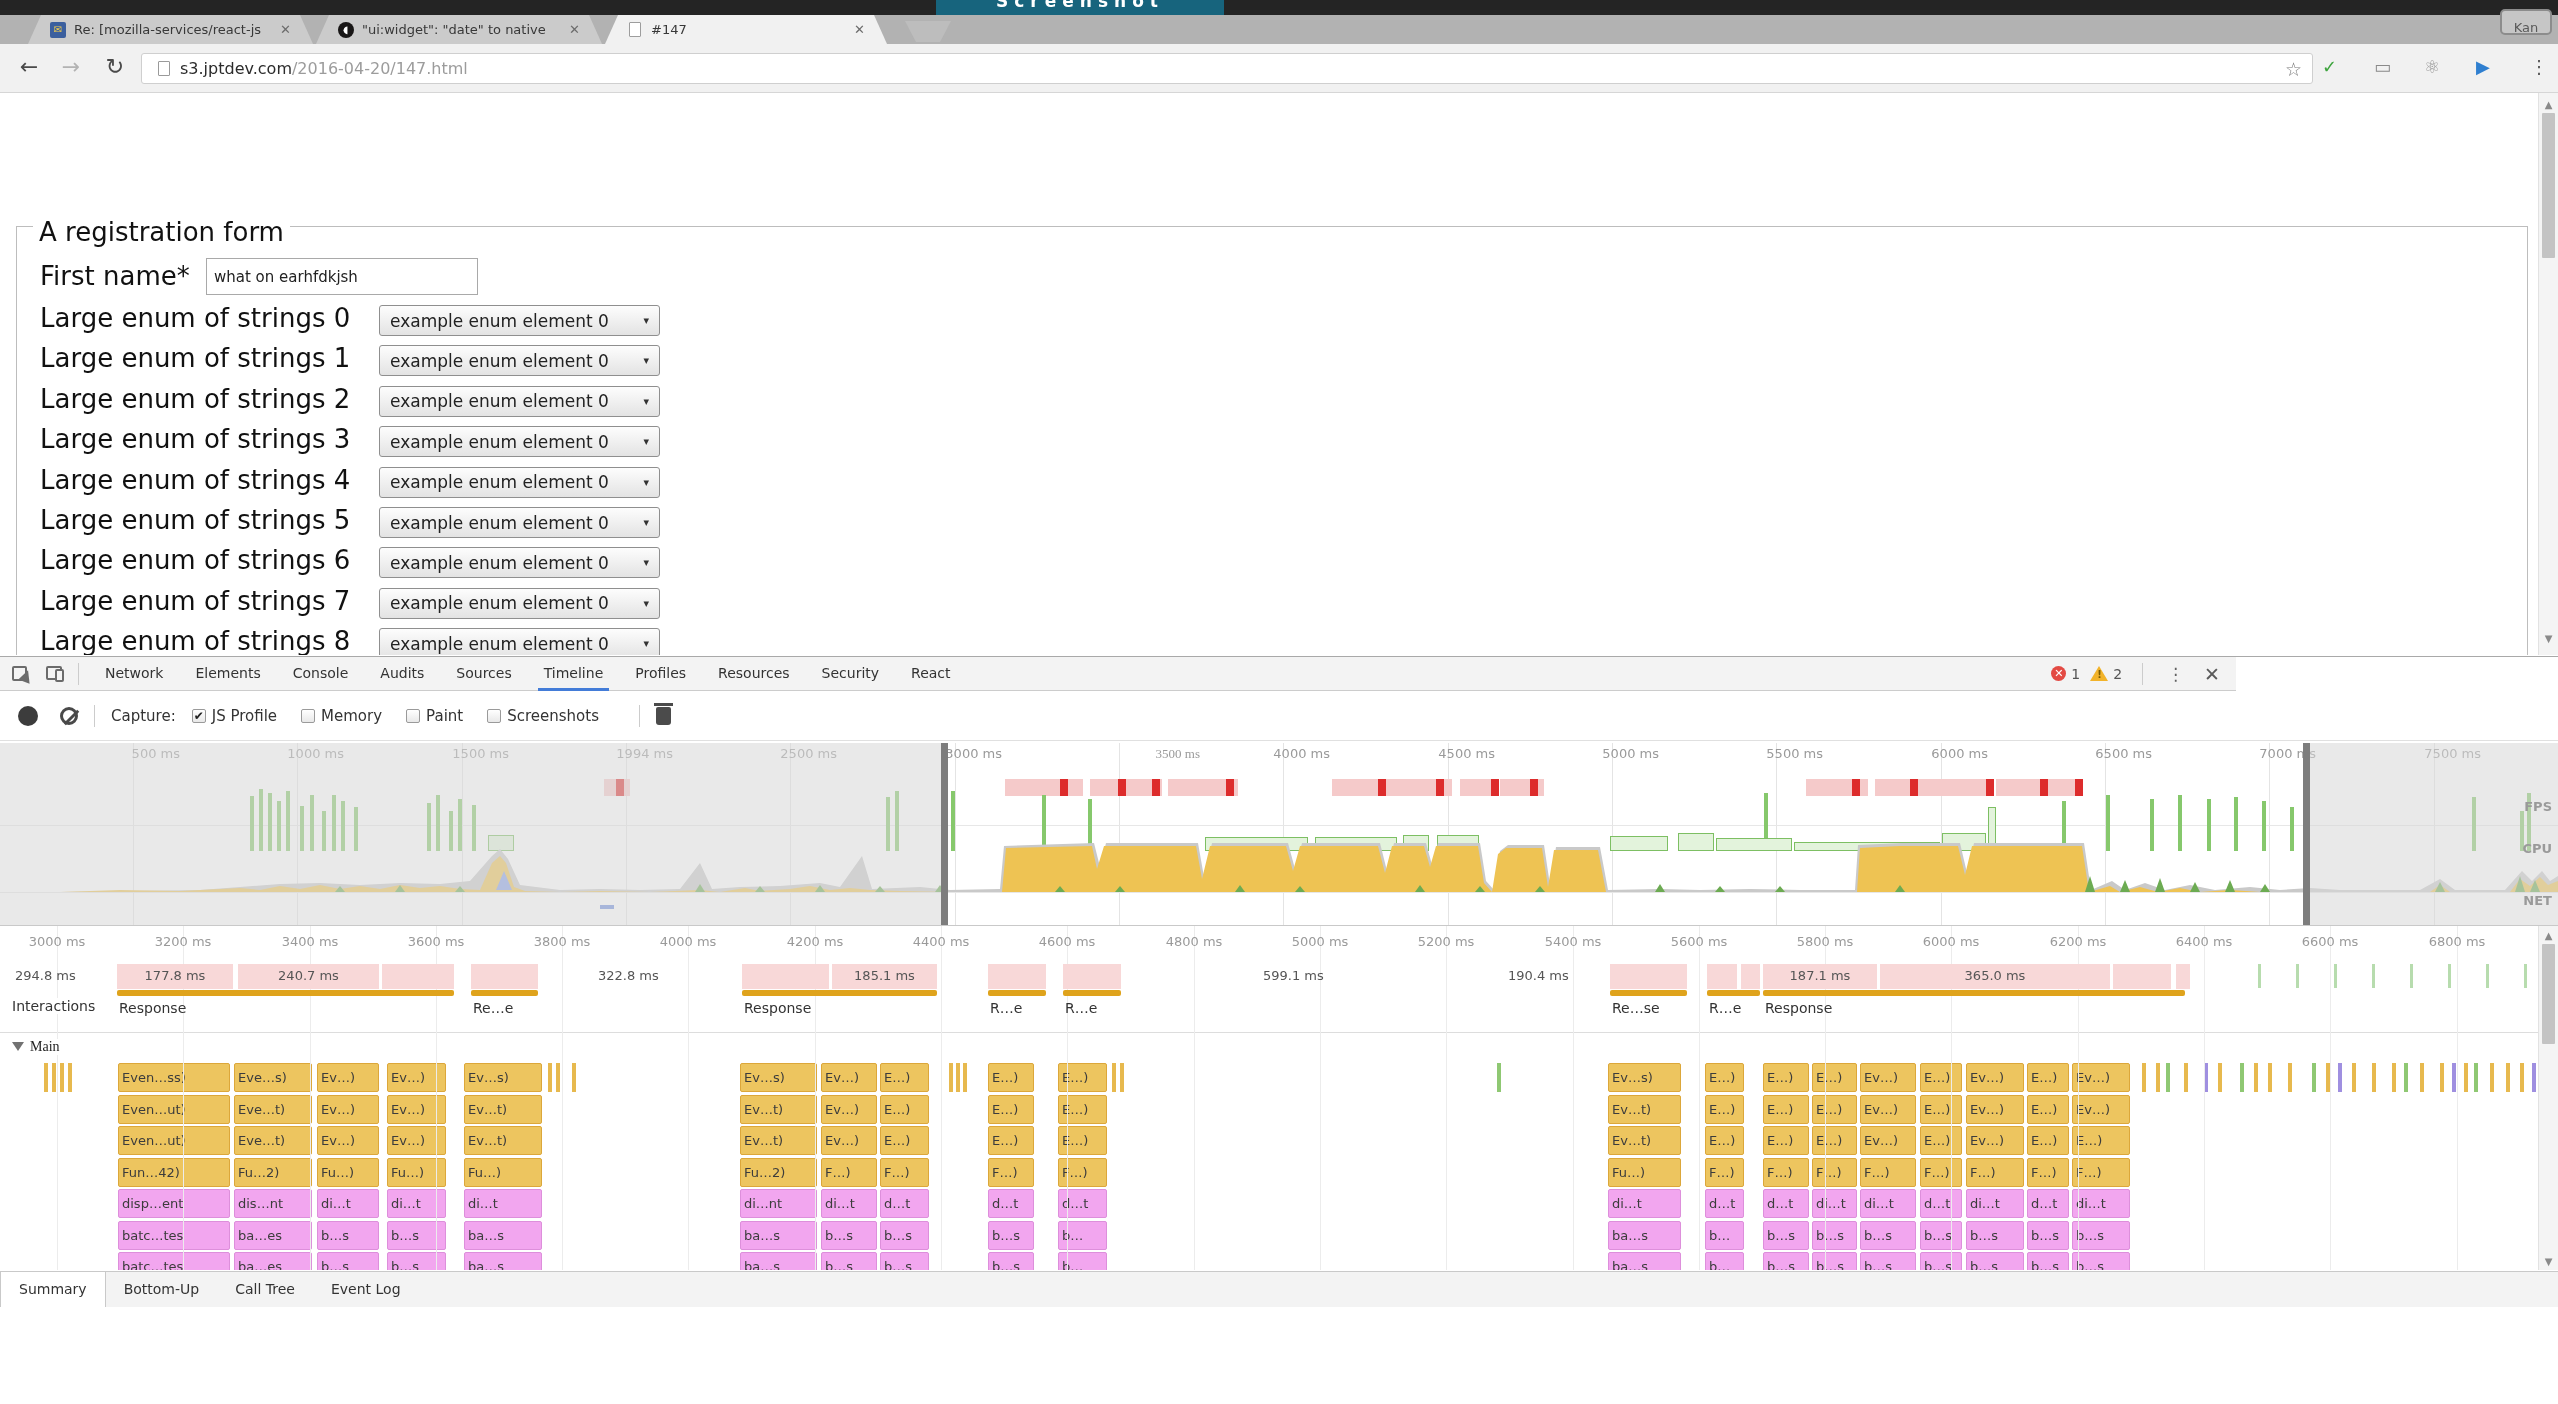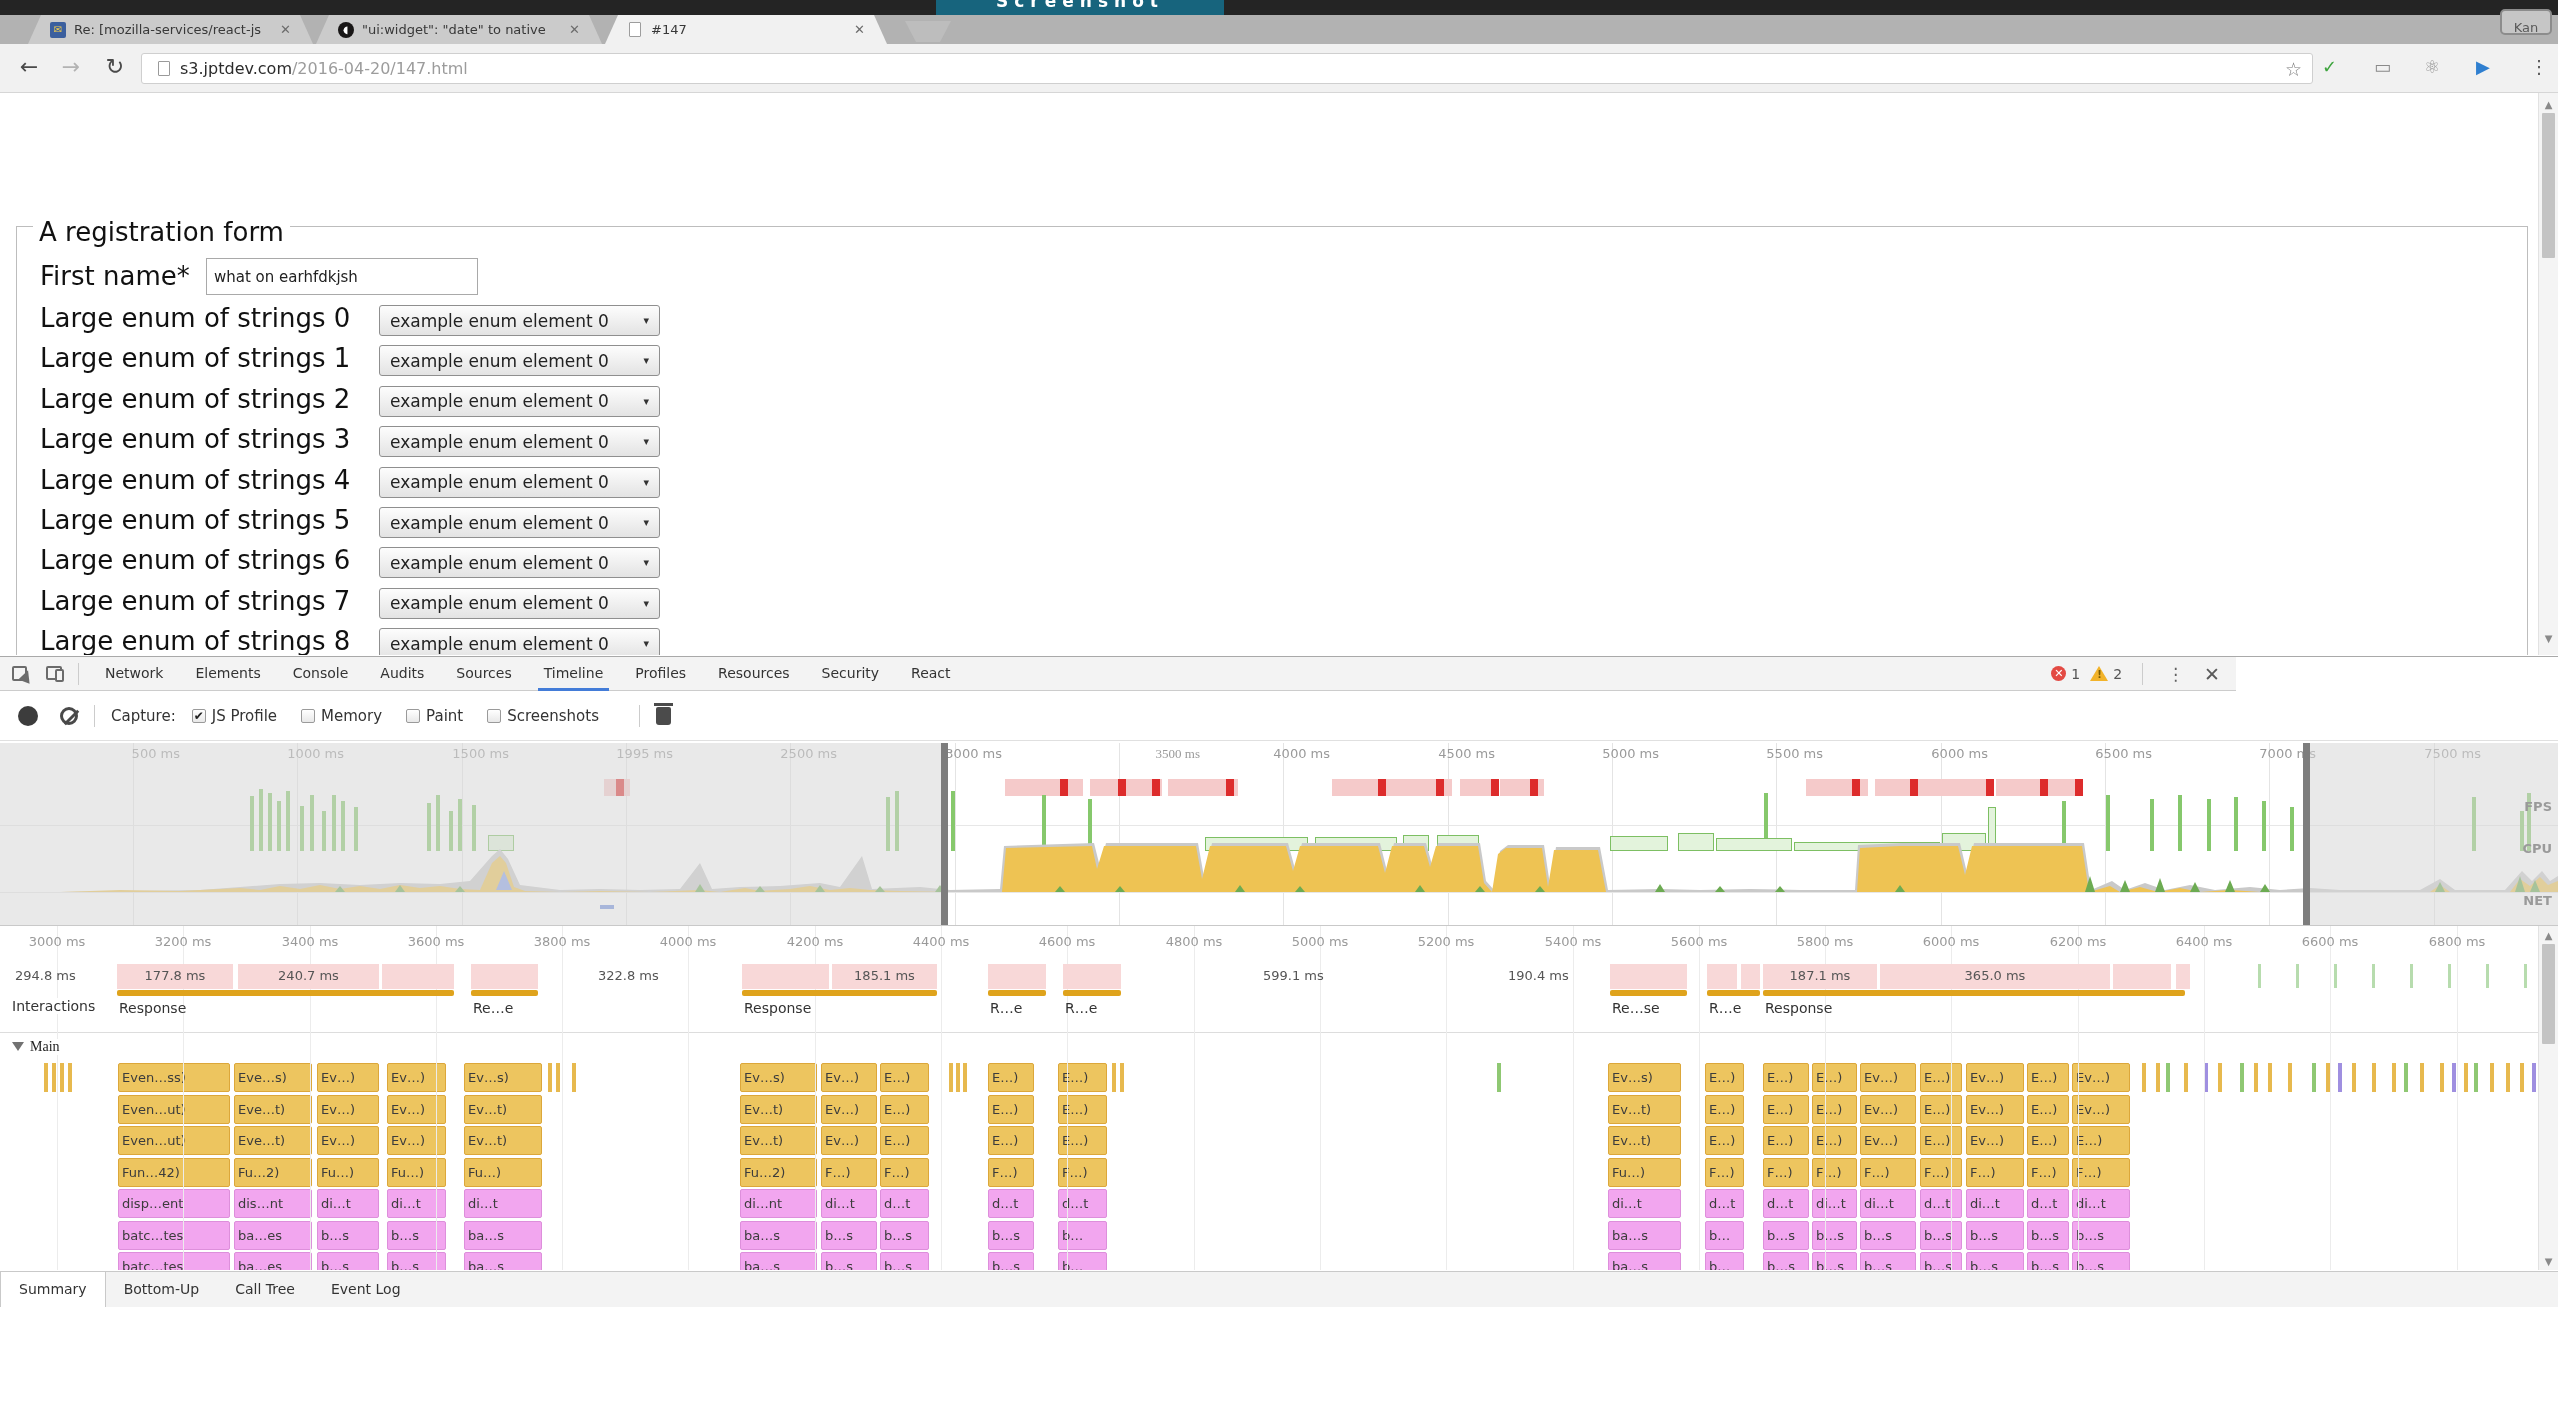--- a/index.html
+++ b/index.html
@@ -320,21 +320,21 @@
     </div>
 
     <div id="overview" class="abs">
         <div class="ov-tick" style="left: 133px;"></div>
         <div class="ov-lbl" style="left: 185px;">500 ms</div>
         <div class="ov-tick" style="left: 297px;"></div>
         <div class="ov-lbl" style="left: 349px;">1000 ms</div>
         <div class="ov-tick" style="left: 462px;"></div>
         <div class="ov-lbl" style="left: 514px;">1500 ms</div>
         <div class="ov-tick" style="left: 626px;"></div>
-        <div class="ov-lbl" style="left: 678px;">1995 ms</div>
+        <div class="ov-lbl" style="left: 678px;">1994 ms</div>
         <div class="ov-tick" style="left: 790px;"></div>
         <div class="ov-lbl" style="left: 842px;">2500 ms</div>
         <div class="ov-tick" style="left: 955px;"></div>
         <div class="ov-lbl" style="left: 1007px;">3000 ms</div>
         <div class="ov-tick" style="left: 1119px;"></div>
         <div class="ov-lbl" style="left: 1205px; font-family: Liberation Serif, serif;">3500 ms</div>
         <div class="ov-tick" style="left: 1283px;"></div>
         <div class="ov-lbl" style="left: 1335px;">4000 ms</div>
         <div class="ov-tick" style="left: 1448px;"></div>
         <div class="ov-lbl" style="left: 1500px;">4500 ms</div>

